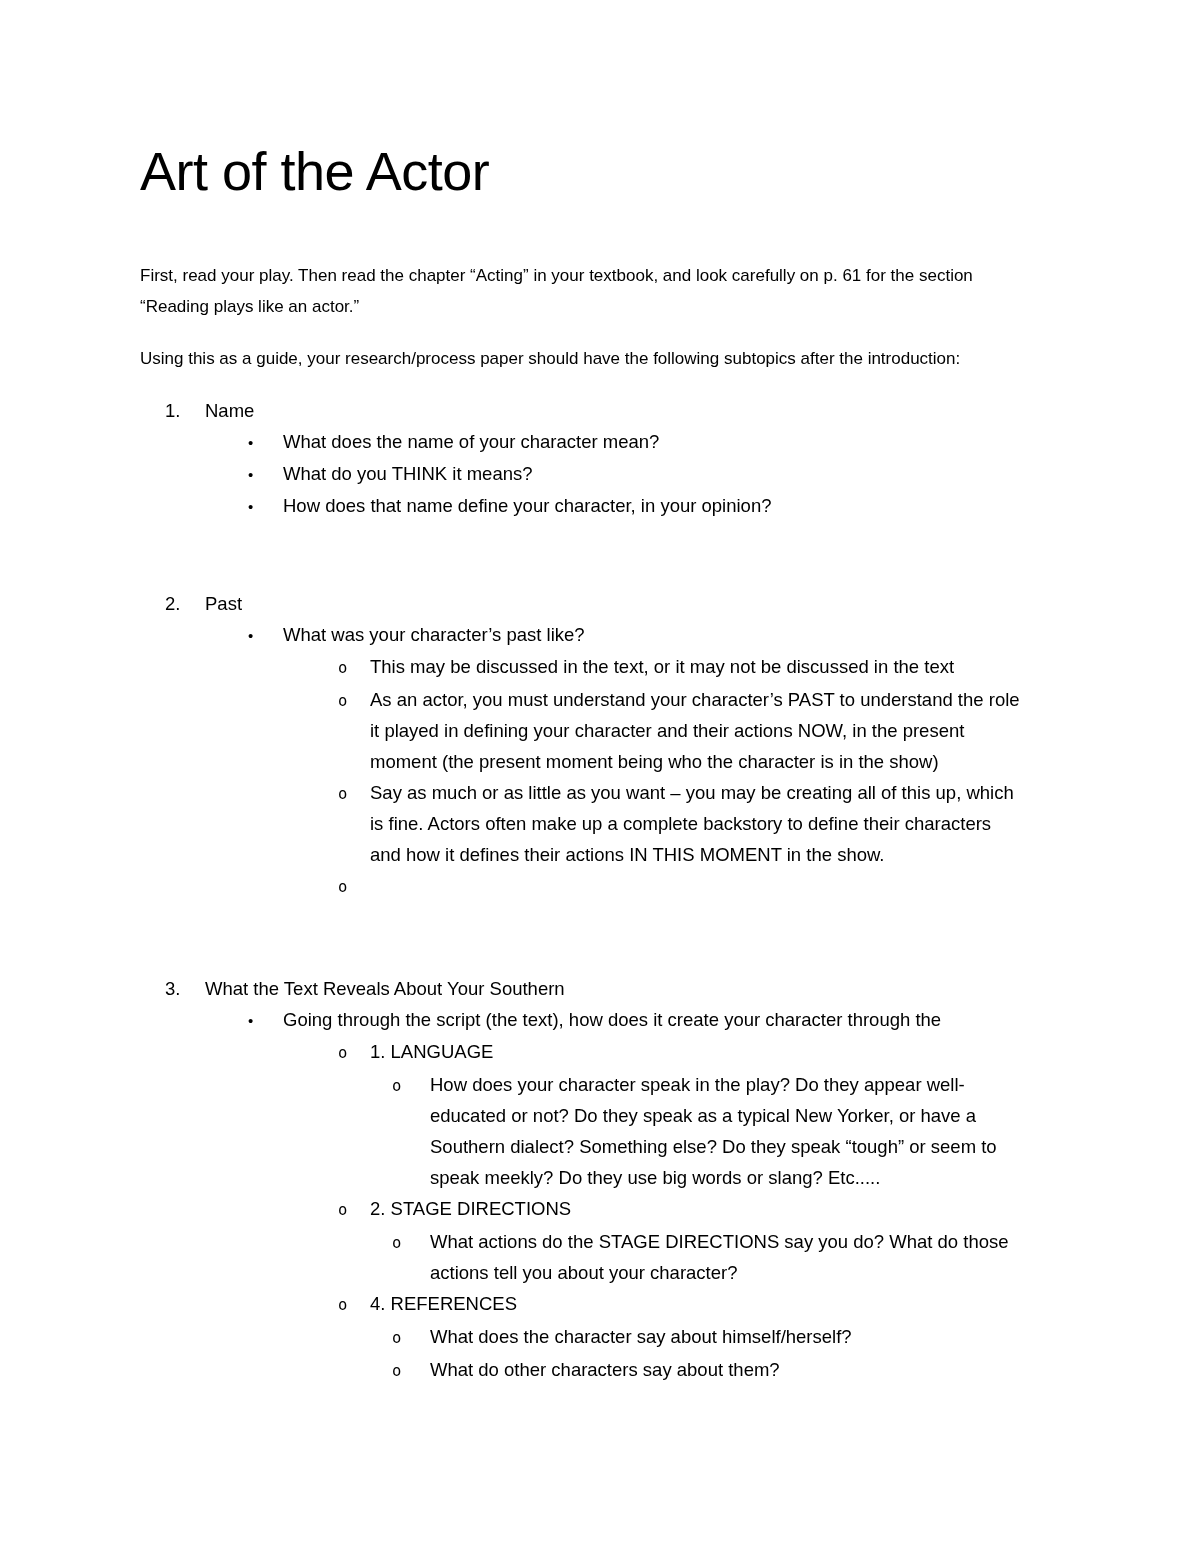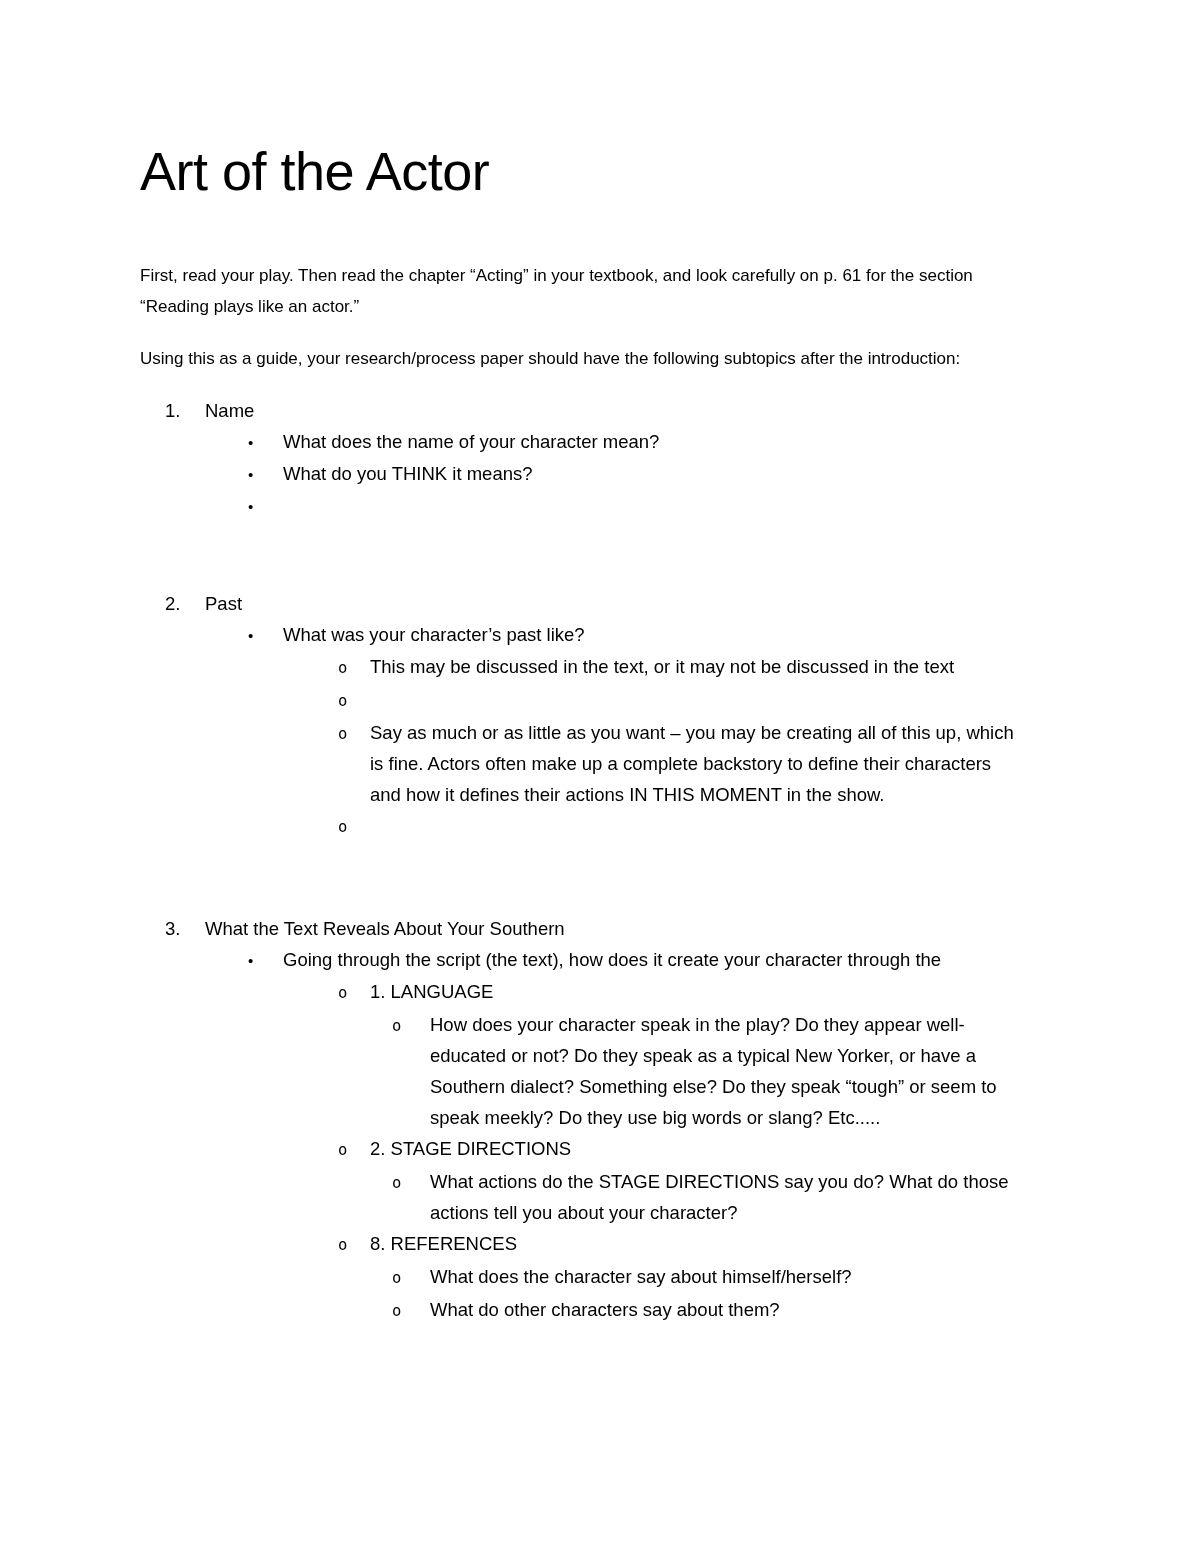--- a/index.html
+++ b/index.html
@@ -85,38 +85,40 @@
       <div class="row l2">
         <span class="m"><span class="glyph">•</span></span>
         <span class="t">What does the name of your character mean?</span>
       </div>
       <div class="row l2">
         <span class="m"><span class="glyph">•</span></span>
         <span class="t">What do you THINK it means?</span>
       </div>
       <div class="row l2">
         <span class="m"><span class="glyph">•</span></span>
+        <span class="t">How does that name define your character, in your opinion?</span>
       </div>
     </div>
 
     <div class="section-gap-2">
       <div class="row l1">
         <span class="m">2.</span>
         <span class="t">Past</span>
       </div>
       <div class="row l2">
         <span class="m"><span class="glyph">•</span></span>
         <span class="t">What was your character’s past like?</span>
       </div>
       <div class="row l3">
         <span class="m"><span class="glyph">o</span></span>
         <span class="t">This may be discussed in the text, or it may not be discussed in the text</span>
       </div>
       <div class="row l3">
         <span class="m"><span class="glyph">o</span></span>
+        <span class="t">As an actor, you must understand your character’s PAST to understand the role it played in defining your character and their actions NOW, in the present moment (the present moment being who the character is in the show)</span>
       </div>
       <div class="row l3">
         <span class="m"><span class="glyph">o</span></span>
         <span class="t">Say as much or as little as you want – you may be creating all of this up, which is fine. Actors often make up a complete backstory to define their characters and how it defines their actions IN THIS MOMENT in the show.</span>
       </div>
       <div class="row l3">
         <span class="m"><span class="glyph">o</span></span>
       </div>
     </div>
 
@@ -140,21 +142,21 @@
       <div class="row l3">
         <span class="m"><span class="glyph">o</span></span>
         <span class="t">2. STAGE DIRECTIONS</span>
       </div>
       <div class="row l4">
         <span class="m"><span class="glyph">o</span></span>
         <span class="t">What actions do the STAGE DIRECTIONS say you do? What do those actions tell you about your character?</span>
       </div>
       <div class="row l3">
         <span class="m"><span class="glyph">o</span></span>
-        <span class="t">8. REFERENCES</span>
+        <span class="t">4. REFERENCES</span>
       </div>
       <div class="row l4">
         <span class="m"><span class="glyph">o</span></span>
         <span class="t">What does the character say about himself/herself?</span>
       </div>
       <div class="row l4">
         <span class="m"><span class="glyph">o</span></span>
         <span class="t">What do other characters say about them?</span>
       </div>
     </div>

